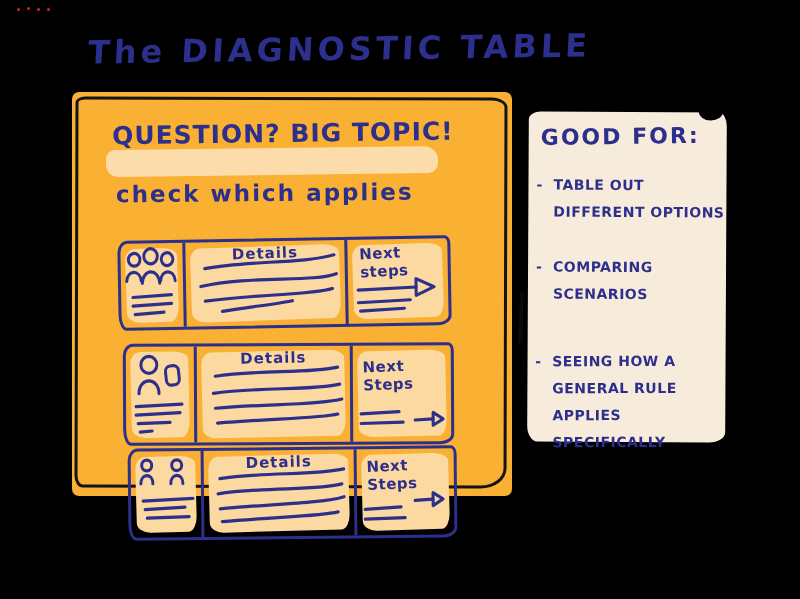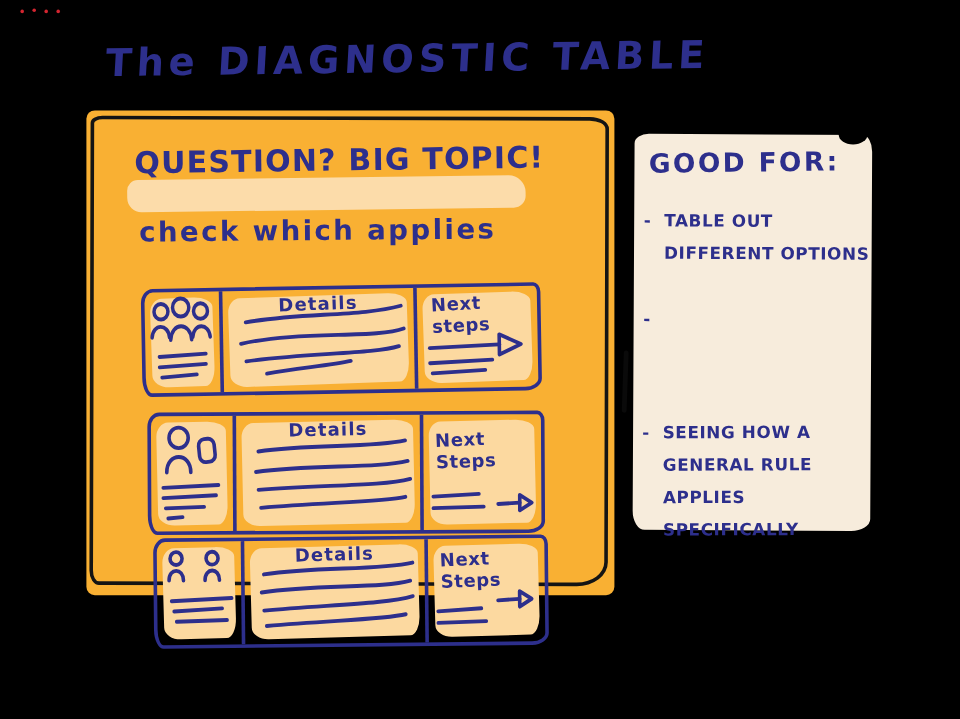--- a/index.html
+++ b/index.html
@@ -242,20 +242,22 @@
     <div class="note-notch"></div>
     <div class="note-heading">GOOD FOR:</div>
 
     <div class="note-item item1">
       <span class="dash">-</span>
       <span class="note-text">TABLE OUT
 DIFFERENT OPTIONS</span>
     </div>
     <div class="note-item item2">
       <span class="dash">-</span>
+      <span class="note-text">COMPARING
+SCENARIOS</span>
     </div>
     <div class="note-item item3">
       <span class="dash">-</span>
       <span class="note-text">SEEING HOW A
 GENERAL RULE
 APPLIES SPECIFICALLY</span>
     </div>
   </div>
 
 </div>

